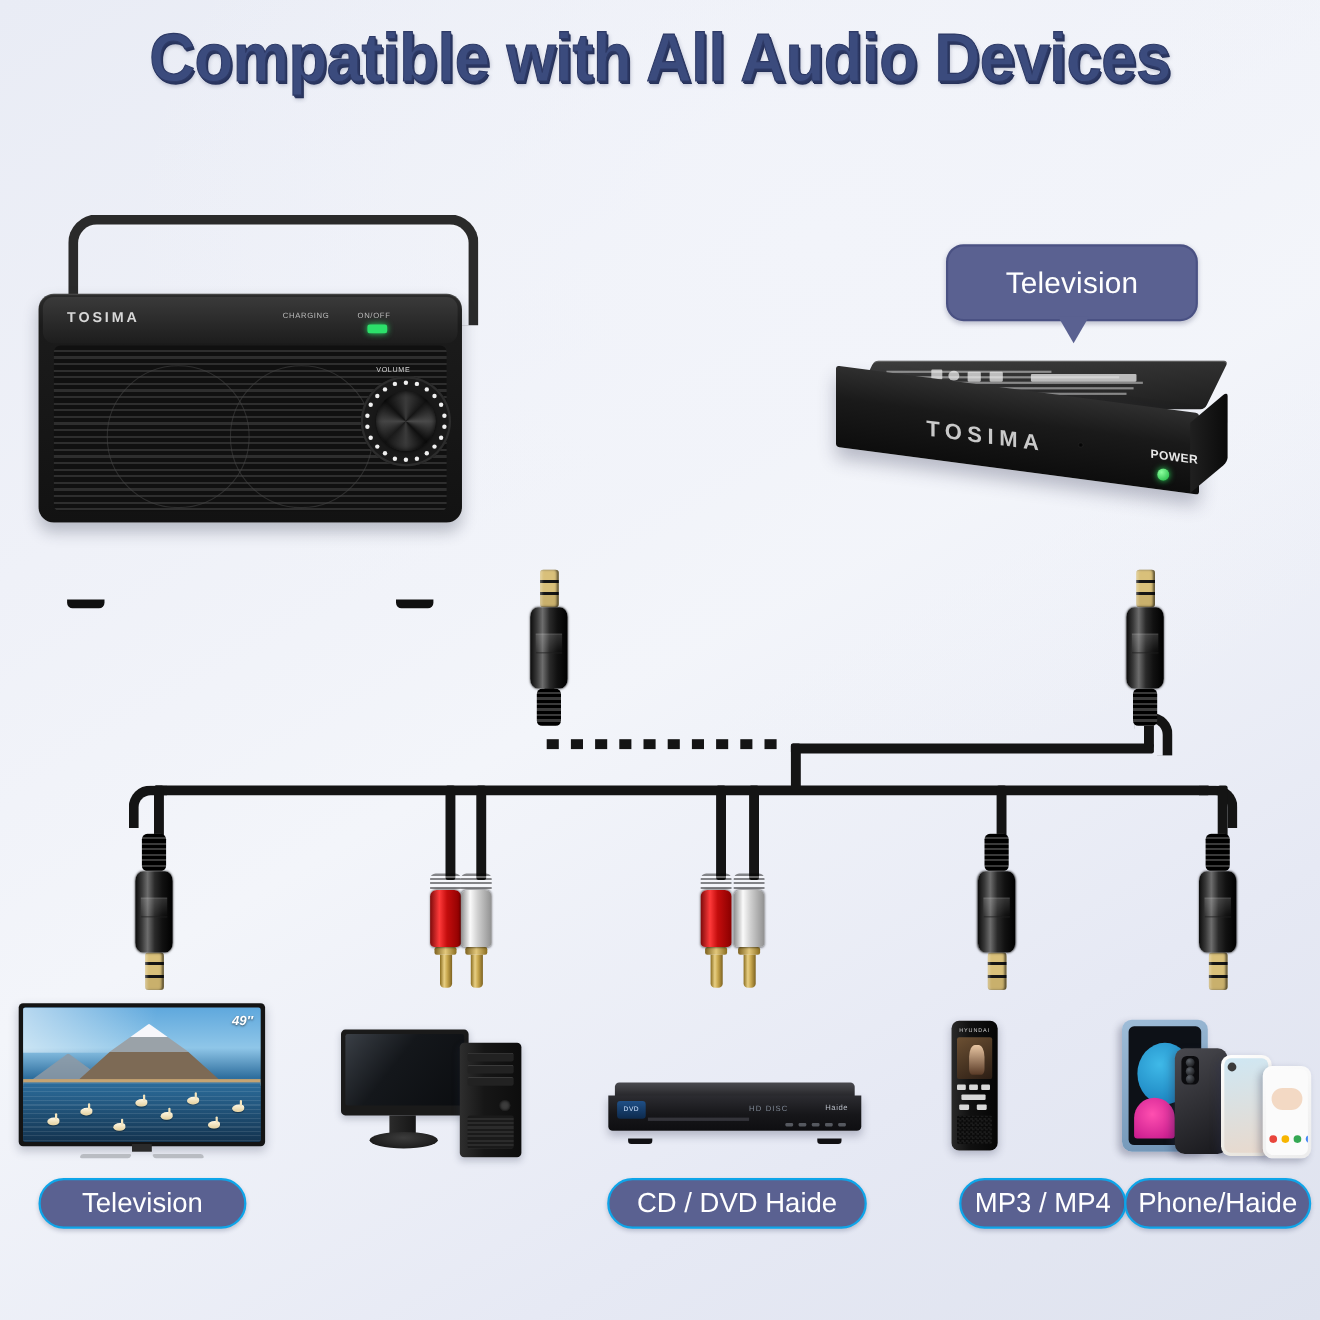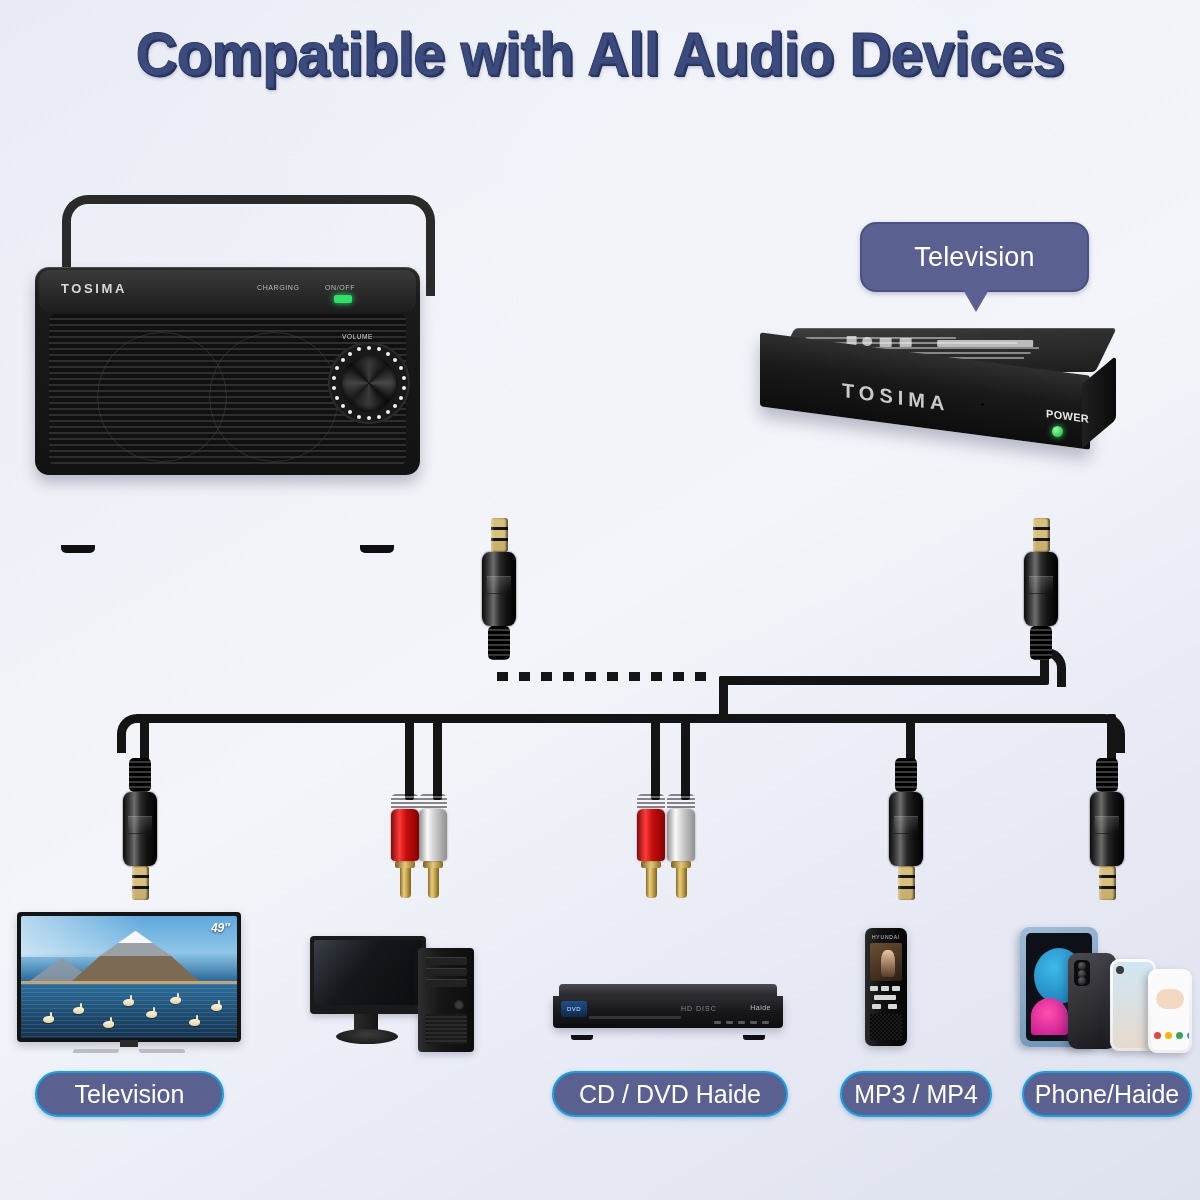--- a/index.html
+++ b/index.html
@@ -561,20 +561,20 @@
       </div>
     </div>
   </div>
 
   <div class="abs pill" style="left:35px;top:1071px;width:185px;height:42px;">
     <span>Television</span>
   </div>
   <div class="abs pill" style="left:552px;top:1071px;width:232px;height:42px;">
     <span>CD / DVD Haide</span>
   </div>
-  <div class="abs pill" style="left:840px;top:1071px;width:148px;height:42px;">
+  <div class="abs pill" style="left:872px;top:1071px;width:148px;height:42px;">
     <span>MP3 / MP4</span>
   </div>
   <div class="abs pill" style="left:1022px;top:1071px;width:166px;height:42px;">
     <span>Phone/Haide</span>
   </div>
 
 </div>
 
 </body></html>

